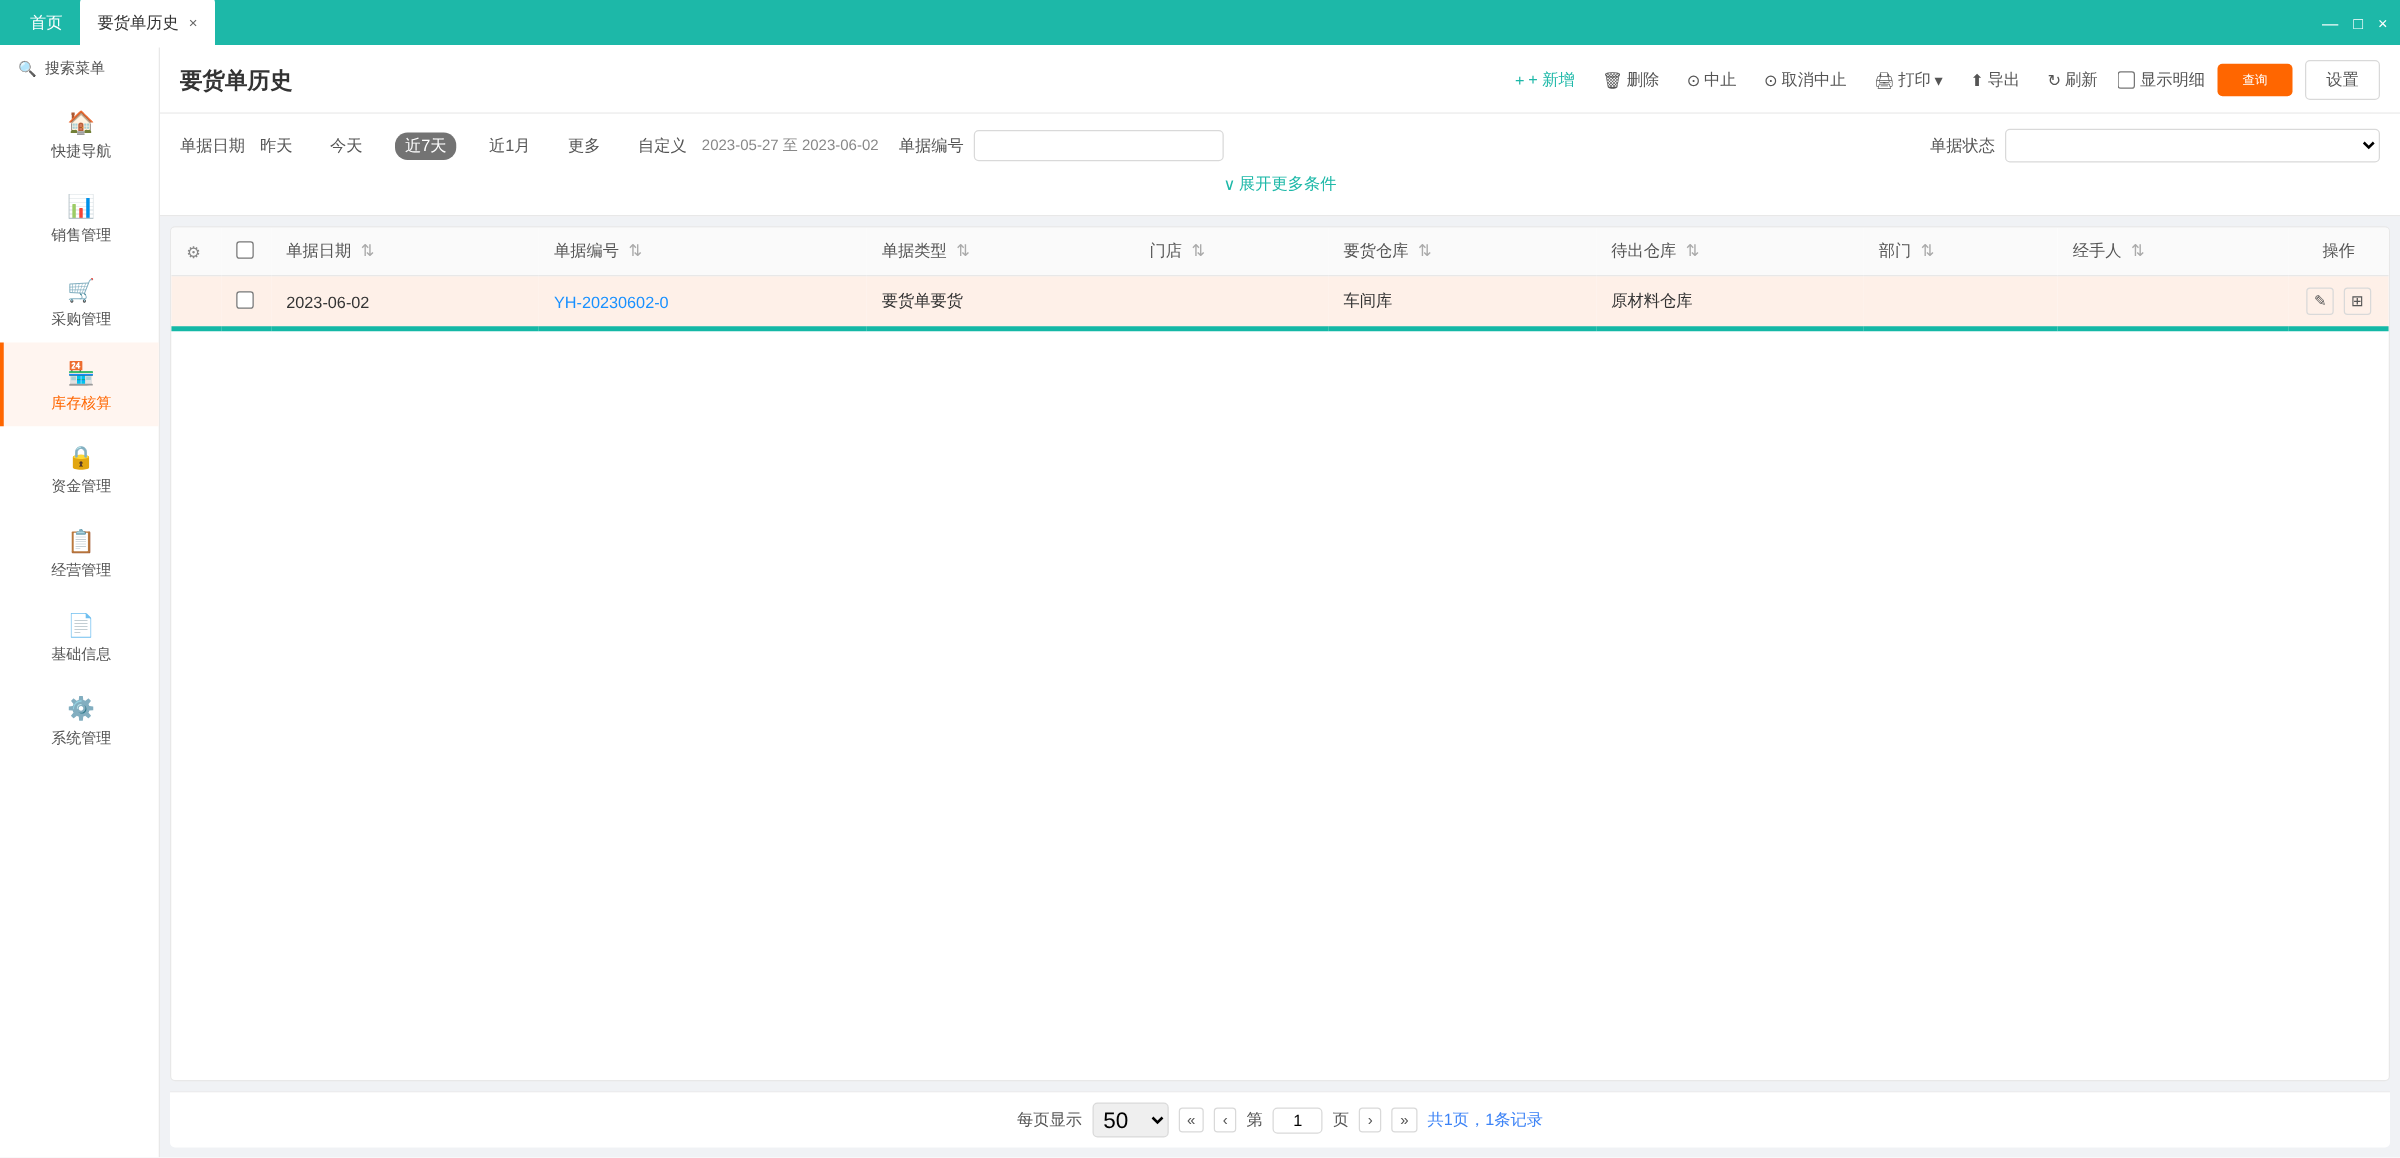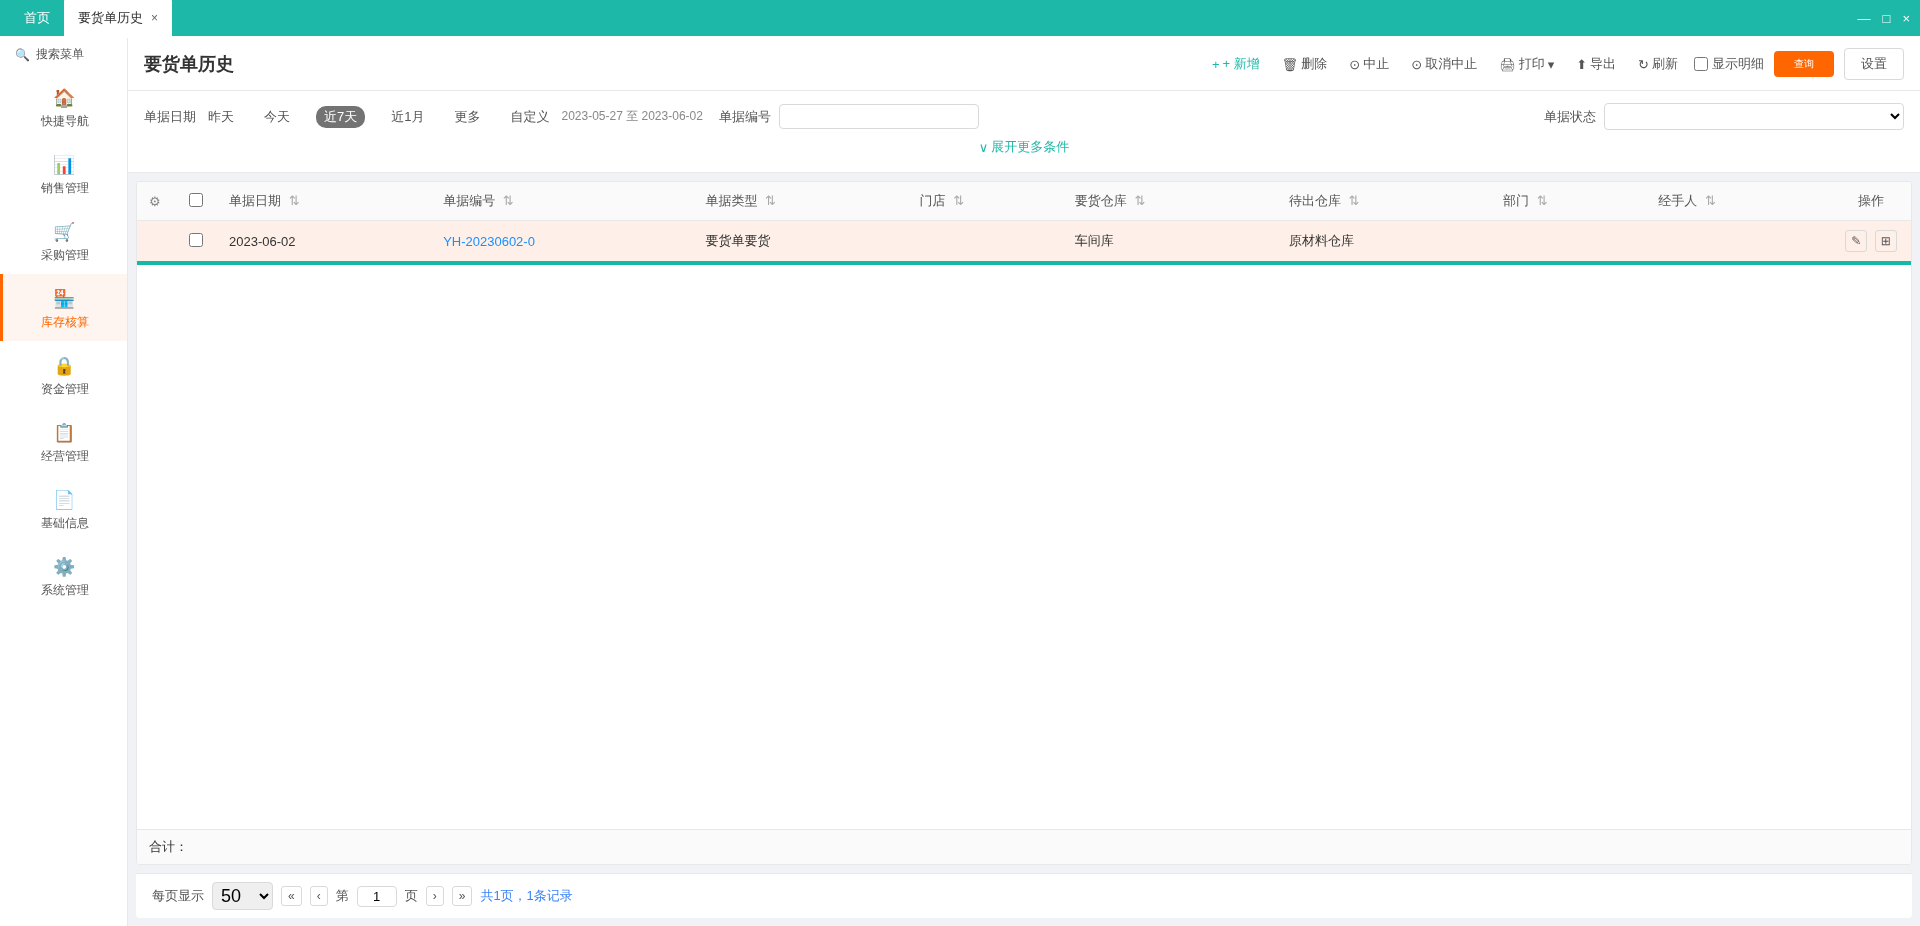--- a/index.html
+++ b/index.html
@@ -58,21 +58,21 @@
     .data-table td { padding: 9px 12px; border-bottom: 4px solid #14b8a6; font-size: 13px; color: #333; }
     .data-table tr.row-highlight td { background: #fef0e8; }
     .table-link { color: #1890ff; cursor: pointer; text-decoration: none; }
     .op-btn { display: inline-flex; align-items: center; justify-content: center; width: 22px; height: 22px; border: 1px solid #d9d9d9; border-radius: 3px; cursor: pointer; color: #555; font-size: 12px; margin: 0 2px; }
     .settings-icon-cell { color: #888; cursor: pointer; }
 
     
     .table-footer { padding: 8px 12px; border-top: 1px solid #e8e8e8; display: flex; align-items: center; background: #fafafa; }
 
     
-    .pagination-bar { background: #fff; padding: 8px 16px; display: flex; align-items: center; justify-content: flex-start; gap: 8px; border-top: 1px solid #e8e8e8; flex-shrink: 0; margin: 0 8px 8px; border-radius: 0 0 4px 4px; }
+    .pagination-bar { background: #fff; padding: 8px 16px; display: flex; align-items: center; justify-content: center; gap: 8px; border-top: 1px solid #e8e8e8; flex-shrink: 0; margin: 0 8px 8px; border-radius: 0 0 4px 4px; }
     .pagination-label { color: #555; font-size: 13px; }
     .pagination-select { border: 1px solid #d9d9d9; border-radius: 4px; padding: 2px 4px; font-size: 18px; }
     .pagination-btn { border: 1px solid #d9d9d9; border-radius: 3px; padding: 2px 6px; cursor: pointer; background: #fff; font-size: 12px; color: #555; }
     .pagination-info { color: #3b82f6; font-size: 13px; }
     .pagination-input { border: 1px solid #d9d9d9; border-radius: 4px; padding: 2px 6px; width: 40px; text-align: center; font-size: 13px; }
     .checkbox { width: 14px; height: 14px; cursor: pointer; }
     .filter-area-bottom { display: flex; justify-content: center; padding: 4px 0 0; }
   </style>
 </head>
 <body>
@@ -287,23 +287,20 @@
               <span></span>
             </td>
             <td style="text-align:center;">
               <span class="op-btn" title="编辑">✎</span>
               <span class="op-btn" title="详情">⊞</span>
             </td>
           </tr>
         </tbody>
       </table>
       <div style="flex:1;"></div>
-      <div class="table-footer">
-        <span>合计：</span>
-      </div>
     </div>
 
     <div class="pagination-bar">
       <span class="pagination-label">每页显示</span>
       <select class="pagination-select">
         <option value="50">50</option>
         <option value="100">100</option>
       </select>
       <button class="pagination-btn">«</button>
       <button class="pagination-btn">‹</button>

